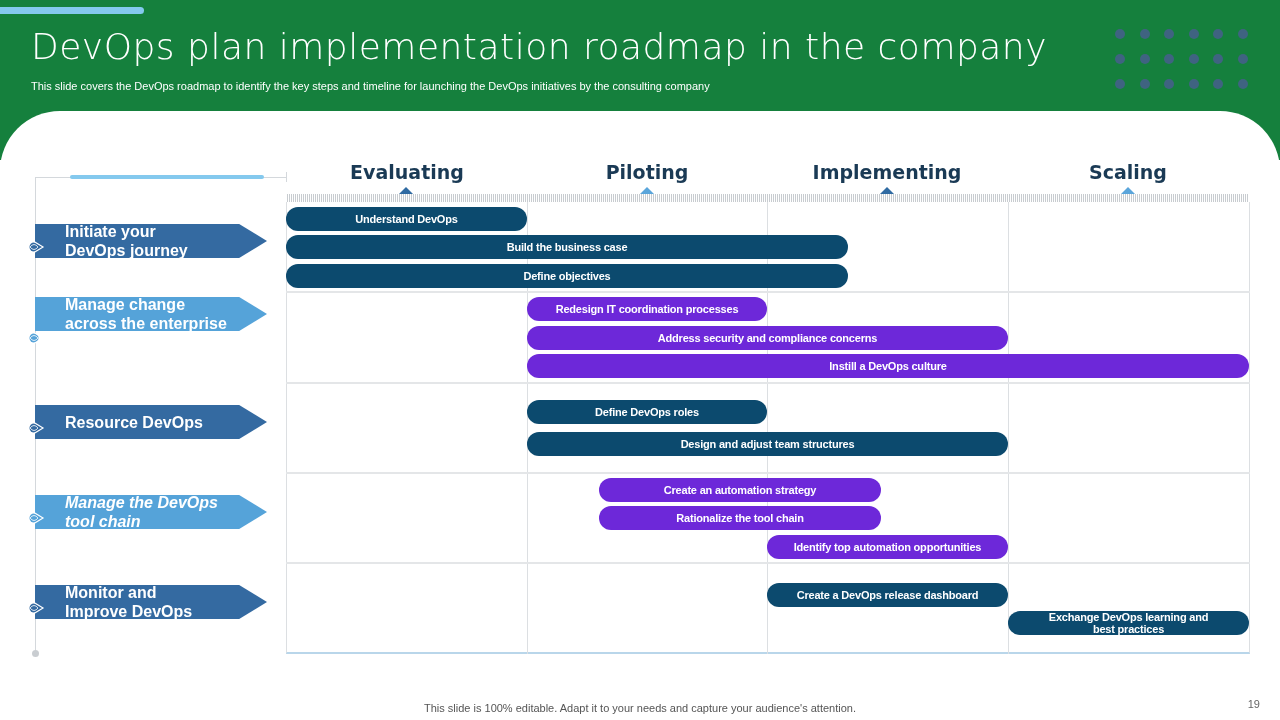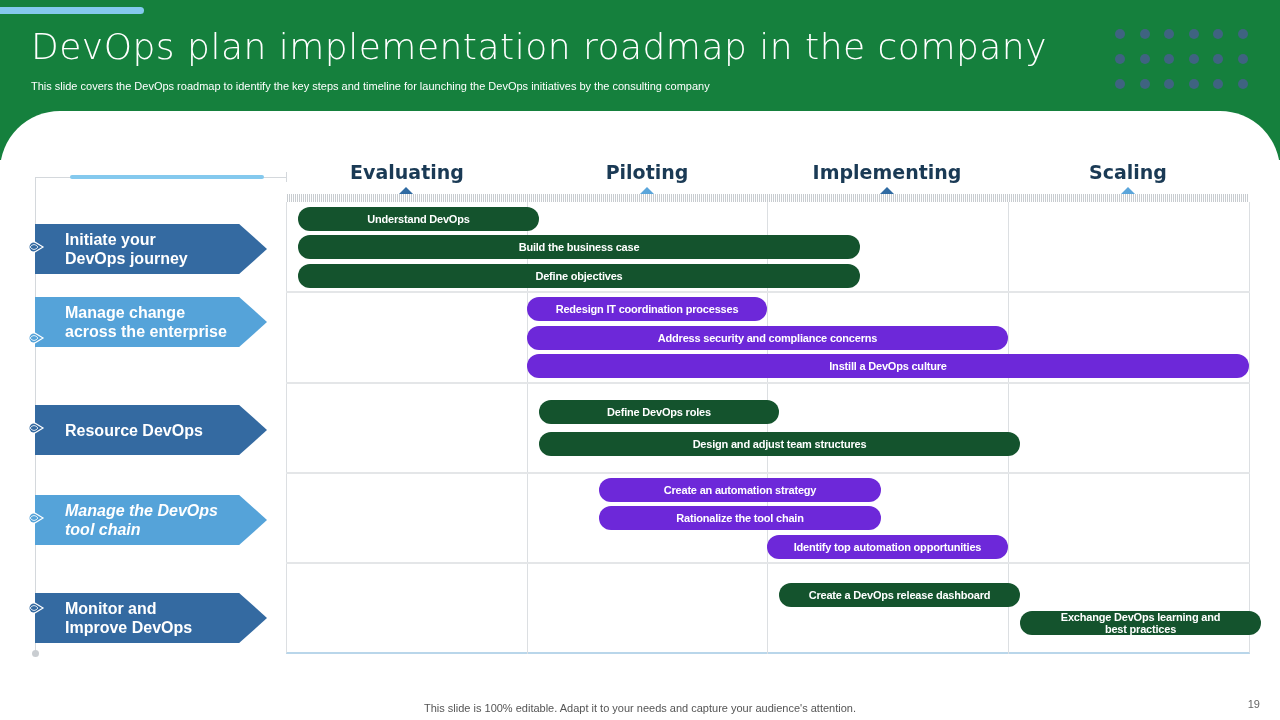--- a/index.html
+++ b/index.html
@@ -25,28 +25,28 @@
   .stage-marker { position: absolute; top: 187px; width: 0; height: 0; border-left: 7px solid transparent; border-right: 7px solid transparent; border-bottom: 7px solid #2f6aa2; }
   .stage-marker.light { border-bottom-color: #5aa5db; }
 
   .hatch { position: absolute; left: 287px; top: 194px; width: 962px; height: 8px;
     background: repeating-linear-gradient(90deg, #c8ccd0 0 1px, #ffffff 1px 2px); }
 
   .grid { position: absolute; left: 286px; top: 202px; width: 964px; height: 452px; border-left: 1px solid #dcdfe2; border-right: 1px solid #dcdfe2; border-bottom: 2px solid #b9d6ea; }
   .vline { position: absolute; top: 202px; width: 1px; height: 452px; background: #dcdfe2; }
   .hline { position: absolute; left: 286px; width: 964px; height: 2px; background: #e4e6e8; }
 
-  .category { position: absolute; left: 35px; width: 232px; height: 50px; clip-path: polygon(0 0, 88% 0, 100% 50%, 88% 100%, 0 100%); }
+  .category { position: absolute; left: 35px; width: 232px; height: 34px; clip-path: polygon(0 0, 88% 0, 100% 50%, 88% 100%, 0 100%); }
   .category.dark { background: #346aa1; }
   .category.light { background: #55a3d9; }
   .category-label { position: absolute; left: 30px; top: 50%; transform: translateY(-50%); font-weight: bold; font-size: 16px; line-height: 19px; color: #ffffff; white-space: pre-line; }
   .cat-icon { position: absolute; left: 29px; width: 16px; height: 14px; }
 
   .bar { position: absolute; height: 24px; border-radius: 12px; color: #ffffff; font-weight: bold; font-size: 11px; display: flex; align-items: center; justify-content: center; text-align: center; line-height: 12px; white-space: pre-line; letter-spacing: -0.2px; }
-  .bar.dark { background: #14532d; margin-left: 12px; }
+  .bar.dark { background: #0c4a6e; }
   .bar.light { background: #6d28d9; }
 
   .footer { position: absolute; left: 0; width: 1280px; top: 702px; font-size: 11px; color: #555555; text-align: center; }
   .page-num { position: absolute; left: 1240px; top: 698px; font-size: 11px; color: #666666; width: 20px; text-align: right; }
 </style>
 </head>
 <body>
 
 <div class="header">
   <div class="accent-bar"></div>
@@ -111,21 +111,21 @@
   <span class="category-label">Manage change
 across the enterprise</span>
 </div>
 <div class="category dark" style="top:405px;padding-left:20px;">
   <span class="category-label">Resource DevOps</span>
 </div>
 <div class="category light" style="top:495px;font-style:italic;">
   <span class="category-label">Manage the DevOps
 tool chain</span>
 </div>
-<div class="category dark" style="top:585px;margin-top:8px;">
+<div class="category dark" style="top:585px;">
   <span class="category-label">Monitor and
 Improve DevOps</span>
 </div>
 
 <svg class="cat-icon" style="top:240px;" viewBox="0 0 16 14">
     <circle cx="5" cy="7" r="4.5" fill="#346aa1"></circle>
     <path d="M5 1.5 L14 7 L5 12.5" fill="none" stroke="#ffffff" stroke-width="1.2"></path>
     <path d="M1 7 Q5 2 9 7 Q5 12 1 7Z" fill="none" stroke="#ffffff" stroke-width="0.8"></path>
   </svg>
 <svg class="cat-icon" style="top:331px;" viewBox="0 0 16 14">

